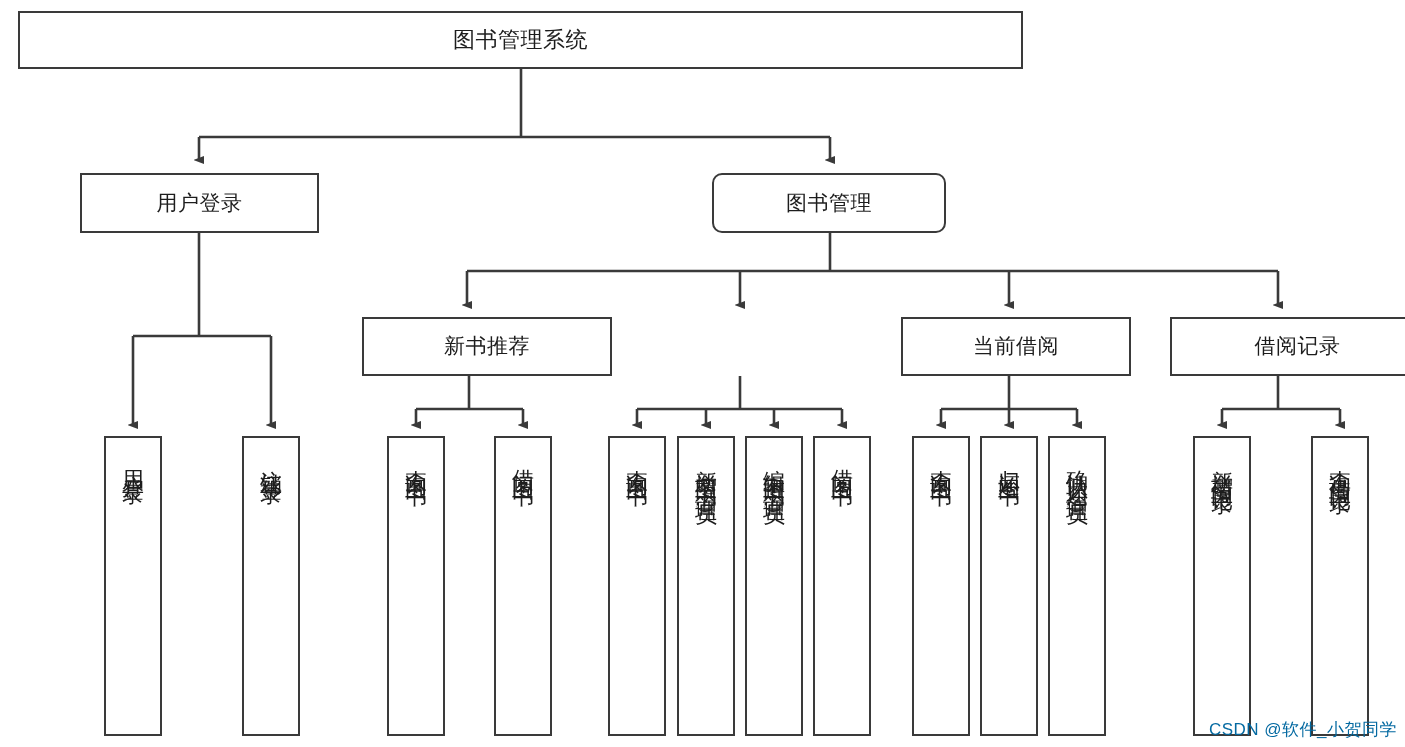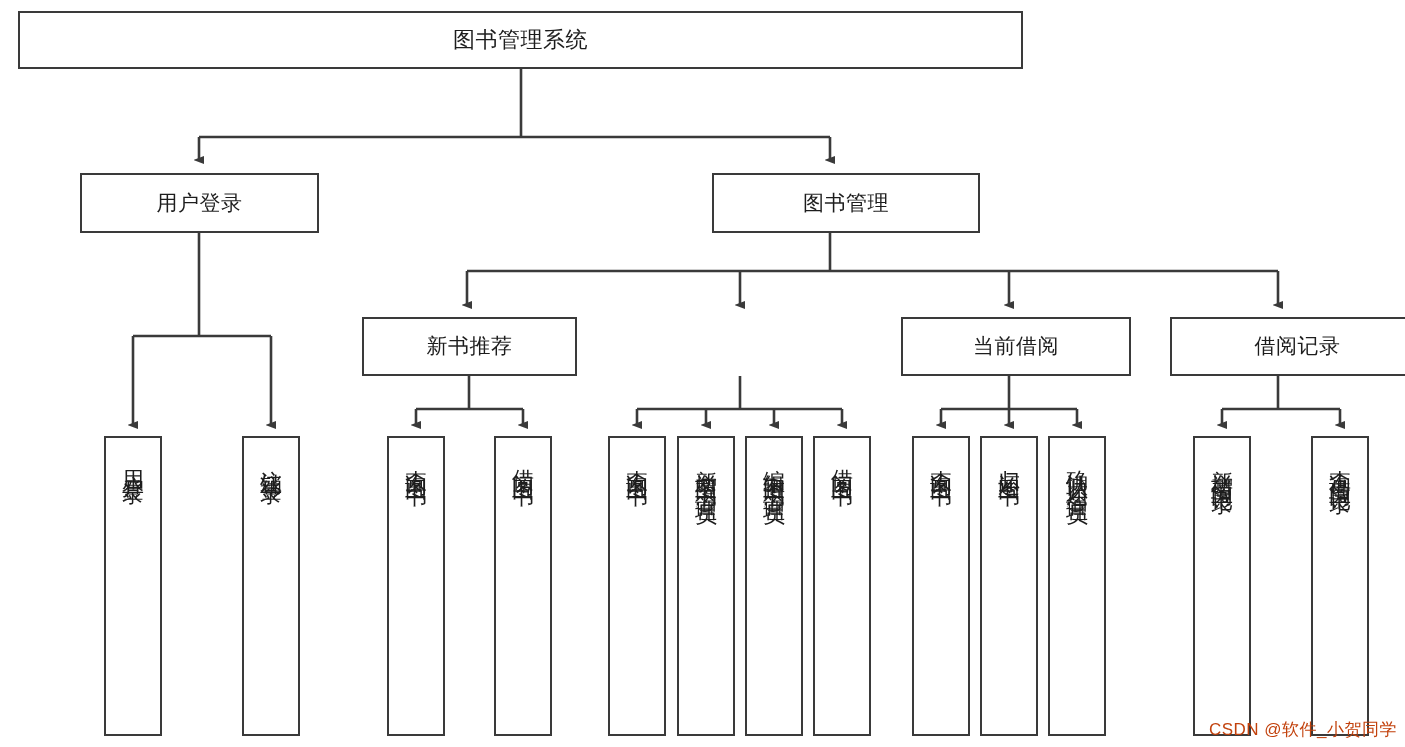--- a/index.html
+++ b/index.html
@@ -52,21 +52,21 @@
     letter-spacing:5px;
     line-height:1;
     white-space:nowrap;
   }
   .node.root .label{ font-size:22px; }
   #watermark{
     position:absolute;
     right:8px;
     bottom:6px;
     font-size:17px;
-    color:#c2410c;
+    color:#0369a1;
     letter-spacing:0.5px;
     white-space:nowrap;
     user-select:none;
   }
 </style>
 </head>
 <body>
 
 <div id="canvas">
 
@@ -120,25 +120,25 @@
     </g>
   </svg>
 
   <div class="node horiz root" style="left:18px;top:11px;width:1005px;height:58px;">
     <span class="label">图书管理系统</span>
   </div>
 
   <div class="node horiz" style="left:80px;top:173px;width:239px;height:60px;">
     <span class="label">用户登录</span>
   </div>
-  <div class="node horiz" style="left:712px;top:173px;width:268px;height:60px;">
+  <div class="node horiz" style="left:712px;top:173px;width:234px;height:60px;border-radius:10px;">
     <span class="label">图书管理</span>
   </div>
 
-  <div class="node horiz" style="left:362px;top:317px;width:215px;height:59px;">
+  <div class="node horiz" style="left:362px;top:317px;width:250px;height:59px;">
     <span class="label">新书推荐</span>
   </div>
   <div class="node horiz" style="left:901px;top:317px;width:230px;height:59px;">
     <span class="label">当前借阅</span>
   </div>
   <div class="node horiz" style="left:1170px;top:317px;width:255px;height:59px;">
     <span class="label">借阅记录</span>
   </div>
 
   <div class="node vert" style="left:104px;top:436px;width:58px;height:300px;">

